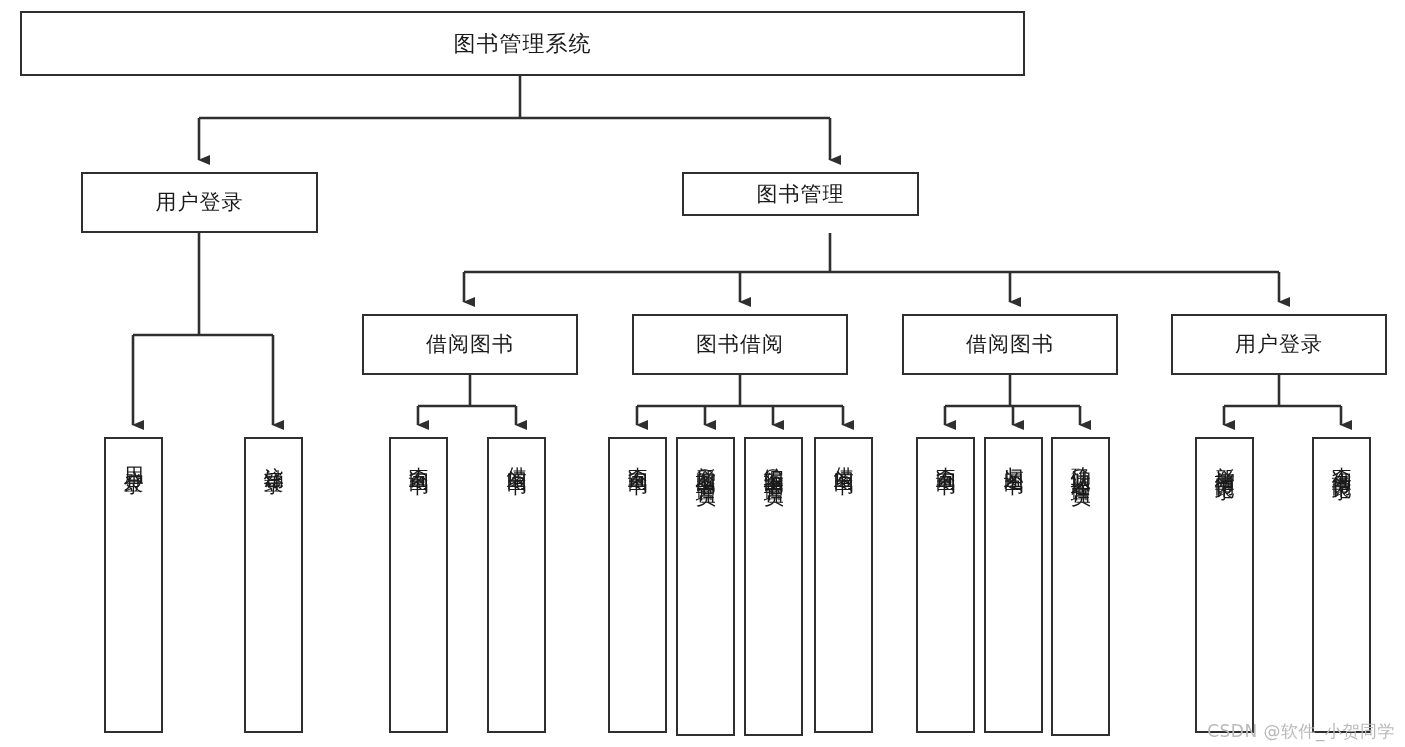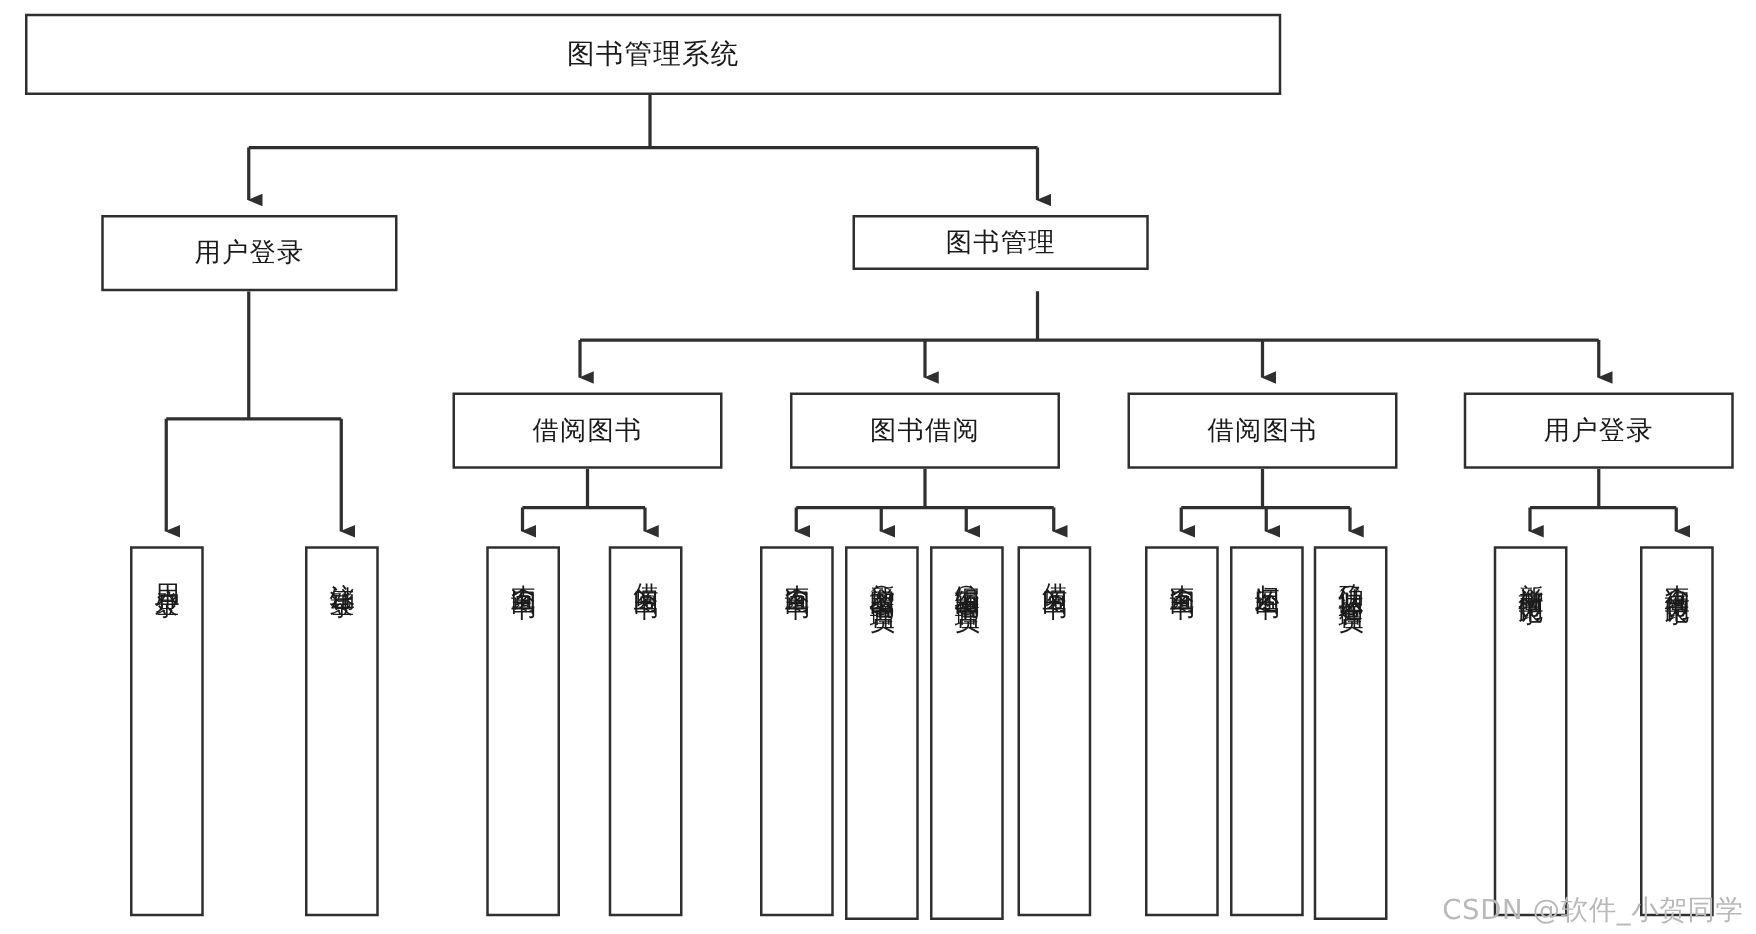--- a/index.html
+++ b/index.html
@@ -54,21 +54,21 @@
     letter-spacing: 3px;
     white-space: pre;
   }
   .node.root .label {
     font-size: 22px;
   }
   #watermark {
     position: absolute;
     right: 10px;
     bottom: 4px;
-    font-size: 22px;
+    font-size: 17px;
     color: #b9b9b9;
     letter-spacing: 0.5px;
     white-space: nowrap;
     pointer-events: none;
   }
 </style>
 </head>
 <body>
 
 <div id="canvas">

